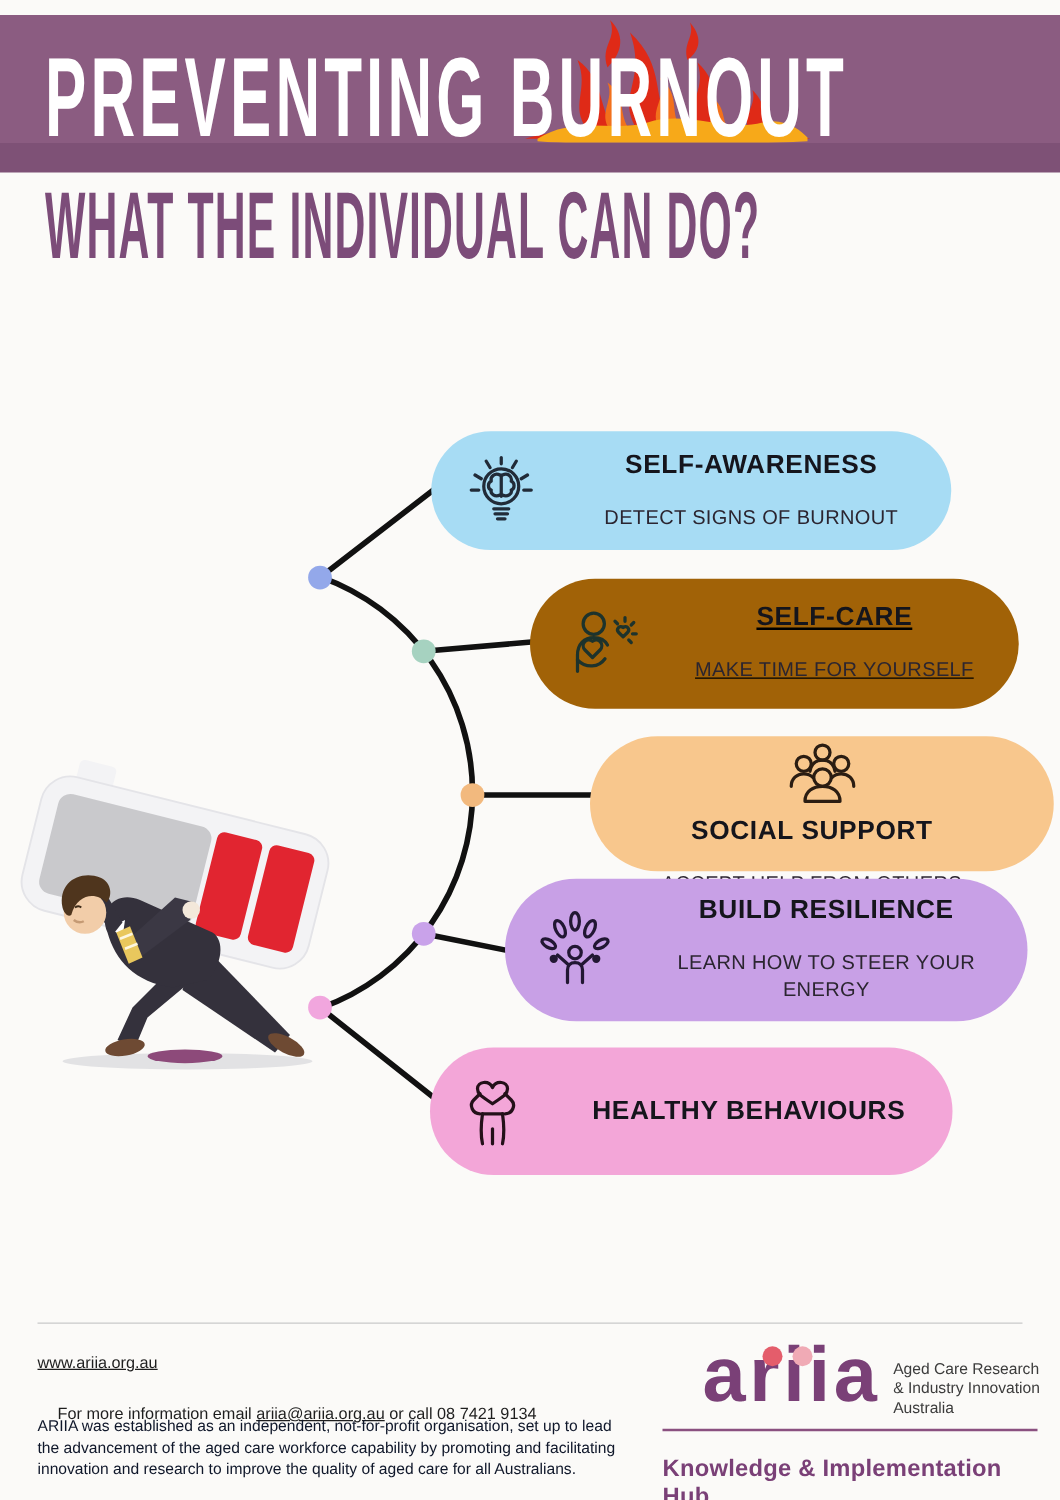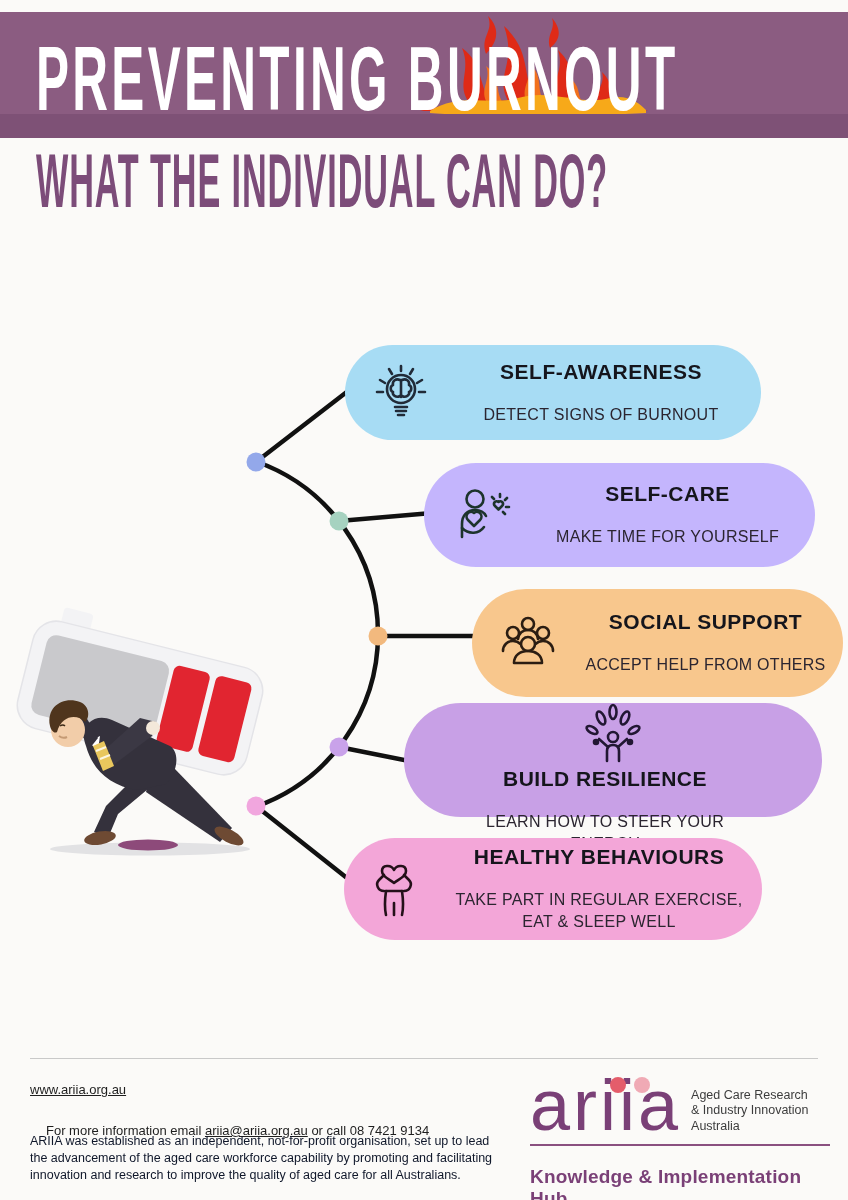--- a/index.html
+++ b/index.html
@@ -26,35 +26,35 @@
   .pill-icon{width:112px;display:flex;justify-content:center;align-items:center;flex:0 0 auto;}
   .pill-icon svg{width:64px;height:64px;}
   .pill-text{flex:1;text-align:center;padding-right:16px;}
   .pill-title{font-size:21px;font-weight:bold;color:#15151c;letter-spacing:.5px;}
   .pill-sub{font-size:16px;color:#2b2530;letter-spacing:.3px;line-height:1.35;margin-top:20px;
         white-space:pre-line;}
   .pill-5 .pill-icon{width:100px;}
   .pill-5 .pill-text{padding-right:8px;}
   .pill-1{left:345px;top:345px;width:416px;height:95px;}
   .pill-2{left:424px;top:463px;width:391px;height:104px;}
-  .pill-3{left:472px;top:589px;width:371px;height:108px;}
+  .pill-3{left:472px;top:589px;width:371px;height:108px;flex-direction:column;}
   .pill-4{left:404px;top:703px;width:418px;height:114px;}
   .pill-5{left:344px;top:838px;width:418px;height:102px;}
   
   .footer-rule{position:absolute;left:30px;top:1058px;width:788px;height:1px;background:#c9c9c9;}
   .site-link{position:absolute;left:30px;top:1082px;font-size:13px;color:#1e1e1e;
         text-decoration:underline;cursor:pointer;text-align:right;}
   .contact{position:absolute;left:30px;top:1107px;font-size:13px;color:#1e1e1e;margin:16px;}
   .contact a{color:#1e1e1e;text-decoration:underline;cursor:pointer;}
   .about{position:absolute;left:30px;top:1133px;width:480px;font-size:12.5px;line-height:1.34;
         color:#0f172a;margin:0;}
   .logo-block{position:absolute;left:530px;top:1076px;width:306px;}
   .logo-row{display:flex;align-items:flex-start;}
   .wordmark-wrap{position:relative;line-height:1;}
-  .wordmark{font-size:72px;line-height:.82;font-weight:normal;color:#7a4077;letter-spacing:3px;}
+  .wordmark{font-size:62px;line-height:.82;font-weight:bold;color:#7a4077;letter-spacing:3px;margin-left:32px;}
   .logo-dot{position:absolute;width:16px;height:16px;border-radius:50%;}
   .dot-red{left:80px;top:1px;}
   .dot-pink{left:104px;top:1px;}
   .tagline{font-size:12.5px;line-height:1.22;color:#3c3c3c;margin-left:10px;padding-top:12px;
         white-space:pre-line;}
   .logo-rule{margin-top:9px;width:300px;height:2px;background:#8a5080;}
   .hub{margin-top:20px;font-size:19px;font-weight:bold;color:#7a4077;letter-spacing:.2px;}
 </style>
 </head>
 <body>
@@ -135,21 +135,21 @@
         <path d="M33 19c4-2 8 1 7 5 3 1 3 6 0 7 1 3-3 6-7 4"></path>
         <path d="M32 5v5M20 8l3 5M44 8l-3 5M11 19l5 3M53 19l-5 3M8 31h6M50 31h6"></path>
       </svg>
     </div>
     <div class="pill-text">
       <div class="pill-title">SELF-AWARENESS</div>
       <div class="pill-sub">DETECT SIGNS OF BURNOUT</div>
     </div>
   </div>
 
-  <div class="pill pill-2" style="background: #c4b5fd;">
+  <div class="pill pill-2" style="background: #a16207; text-decoration: underline;">
     <div class="pill-icon">
       <svg viewBox="0 0 64 64" fill="none" stroke="#1d332c" stroke-width="2.6" stroke-linecap="round" stroke-linejoin="round">
         <circle cx="27" cy="16" r="8.5"></circle>
         <path d="M14 54V41c0-9 5.5-14 13-14 5 0 9 2 11 6"></path>
         <path d="M20 37c-4-4 1-11 6-7 5-4 10 3 6 7l-6 6z"></path>
         <path d="M14 45c7 7 17 6 22-1"></path>
         <path d="M47 23c-2.5-2.5.5-6.5 3.5-4 3-2.5 6 1.5 3.5 4l-3.5 3.5z"></path>
         <path d="M44 14l2 2M52 11v3M59 15l-2 2M61 24h-3M57 31l-2-2"></path>
       </svg>
     </div>
@@ -171,21 +171,21 @@
         <circle cx="32" cy="33" r="7"></circle>
         <path d="M18 52c0-8 6.5-12 14-12s14 4 14 12z"></path>
       </svg>
     </div>
     <div class="pill-text">
       <div class="pill-title">SOCIAL SUPPORT</div>
       <div class="pill-sub">ACCEPT HELP FROM OTHERS</div>
     </div>
   </div>
 
-  <div class="pill pill-4" style="background: rgb(200, 160, 230); flex-direction: column;">
+  <div class="pill pill-4" style="background: rgb(200, 160, 230);">
     <div class="pill-icon">
       <svg viewBox="0 0 64 64" fill="none" stroke="#221733" stroke-width="2.6" stroke-linecap="round" stroke-linejoin="round">
         <circle cx="32" cy="34" r="5"></circle>
         <path d="M26 58V48c0-4 2.5-6 6-6s6 2 6 6v10"></path>
         <path d="M27 44l-9-8M37 44l9-8"></path>
         <ellipse cx="20" cy="15" rx="3.5" ry="7" transform="rotate(-25 20 15)"></ellipse>
         <ellipse cx="32" cy="9" rx="3.5" ry="7"></ellipse>
         <ellipse cx="44" cy="15" rx="3.5" ry="7" transform="rotate(25 44 15)"></ellipse>
         <ellipse cx="11" cy="27" rx="3" ry="6" transform="rotate(-60 11 27)"></ellipse>
         <ellipse cx="53" cy="27" rx="3" ry="6" transform="rotate(60 53 27)"></ellipse>
@@ -207,22 +207,20 @@
         <path d="M22 34c-6 0-9-7-5-11l5-5"></path>
         <path d="M42 34c6 0 9-7 5-11l-5-5"></path>
         <path d="M24 34h16"></path>
         <path d="M24 58c-2-9-1-17 0-24"></path>
         <path d="M40 58c2-9 1-17 0-24"></path>
         <path d="M32 46v12"></path>
       </svg>
     </div>
     <div class="pill-text">
       <div class="pill-title">HEALTHY BEHAVIOURS</div>
-      <div class="pill-sub">TAKE PART IN REGULAR EXERCISE,
-EAT &amp; SLEEP WELL</div>
     </div>
   </div>
 
   <div class="footer-rule"></div>
   <a class="site-link">www.ariia.org.au</a>
   <p class="contact"><span>For more information email </span><a>ariia@ariia.org.au</a><span> or call 08 7421 9134</span></p>
   <p class="about">ARIIA was established as an independent, not-for-profit organisation, set up to lead the advancement of the aged care workforce capability by promoting and facilitating innovation and research to improve the quality of aged care for all Australians.</p>
 
   <div class="logo-block">
     <div class="logo-row">

